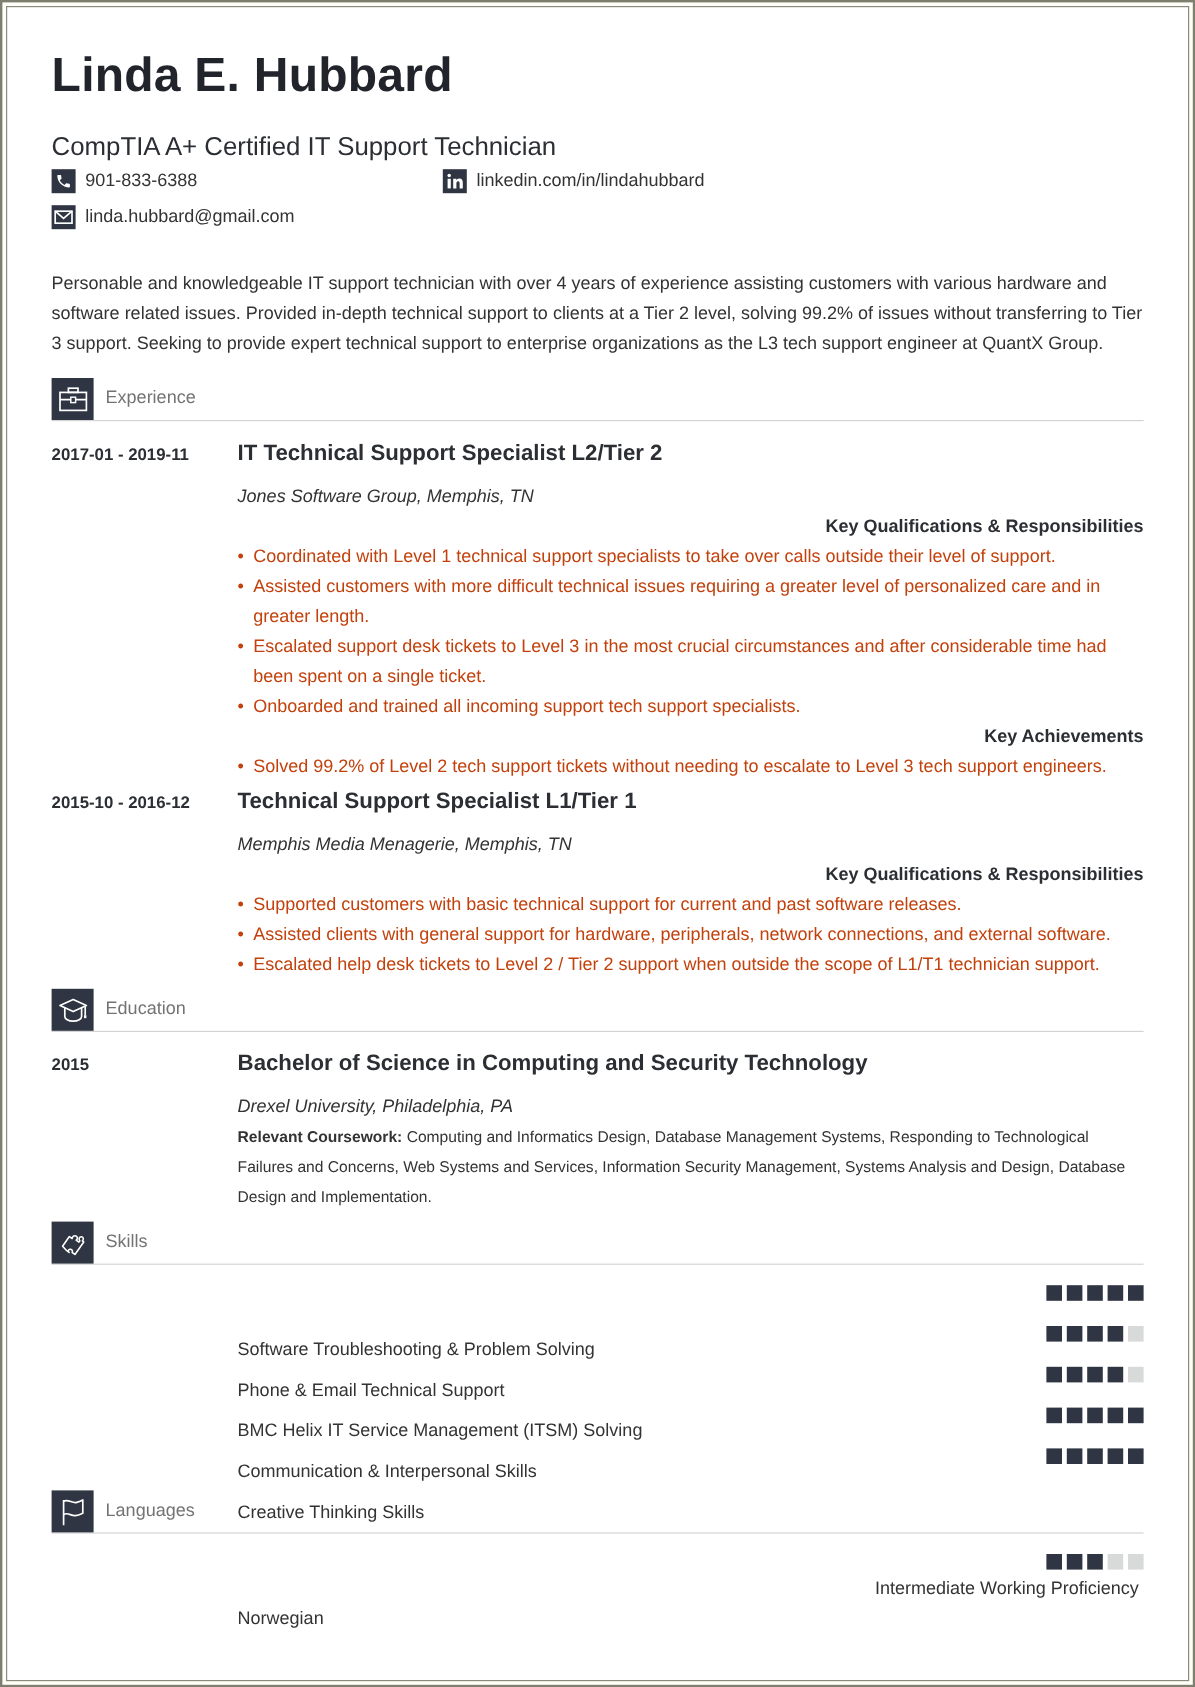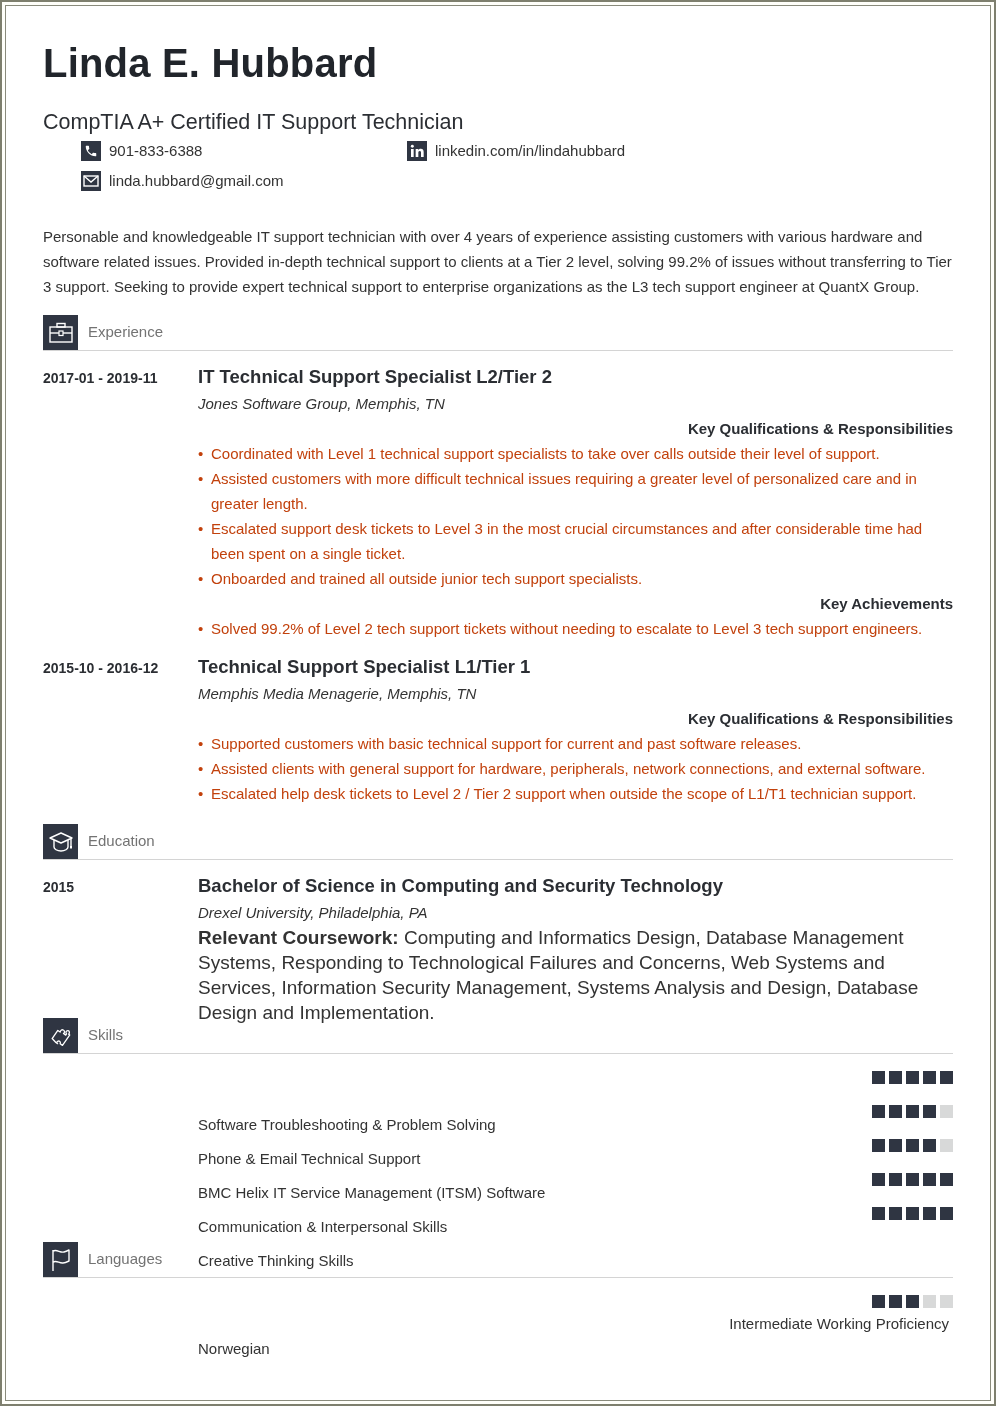--- a/index.html
+++ b/index.html
@@ -11,35 +11,35 @@
     background: #fffffa;
   }
   .frame-inner {
     position: absolute; left: 3px; top: 3px; right: 3px; bottom: 3px;
     border: 1px solid #8a8b7c;
     background: #ffffff;
   }
   .page { position: absolute; left: 43px; top: 0; width: 910px; }
   .name { position: absolute; top: 40px; left: 0; font-size: 40px; font-weight: bold; color: #21252b; letter-spacing: 0.2px; line-height: 46px; white-space: nowrap; }
   .title { position: absolute; top: 109px; left: 0; font-size: 21.5px; color: #2b2e33; line-height: 26px; white-space: nowrap; }
-  .contact { position: absolute; display: flex; align-items: flex-end; font-size: 15px; color: #333; line-height: 20px; white-space: nowrap; margin-left: 38px; }
+  .contact { position: absolute; display: flex; align-items: flex-end; font-size: 15px; color: #333; line-height: 20px; white-space: nowrap; }
   .cicon { width: 20px; height: 20px; background: #2f3542; display: inline-flex; align-items: center; justify-content: center; margin-right: 8px; }
   .summary { position: absolute; top: 224px; left: 0; width: 912px; font-size: 15px; line-height: 25px; color: #333; }
   .section-head { position: absolute; left: 0; width: 910px; height: 36px; border-bottom: 1px solid #d4d4d4; }
   .sicon { position: absolute; left: 0; top: 0; width: 35px; height: 35px; background: #2f3542; display: flex; align-items: center; justify-content: center; }
   .stitle { position: absolute; left: 45px; top: 4px; font-size: 15px; font-weight: normal; color: #737373; line-height: 26px; white-space: nowrap; }
   .date { position: absolute; left: 0; font-size: 14px; font-weight: bold; color: #2b2e33; line-height: 20px; white-space: nowrap; }
   .entry { position: absolute; left: 155px; width: 755px; }
   .jobtitle { font-size: 18.5px; font-weight: bold; color: #2b2e33; line-height: 22px; white-space: nowrap; }
-  .company { font-size: 15px; font-style: italic; color: #333; line-height: 25px; margin-top: 3px; }
+  .company { font-size: 15px; font-style: italic; color: #333; line-height: 25px; margin-top: 13px; }
   .subhead { font-size: 15px; font-weight: bold; color: #2b2e33; line-height: 25px; text-align: right; }
   ul.bullets { list-style: none; }
   ul.bullets li { position: relative; padding-left: 13px; font-size: 15px; line-height: 25px; color: #c2410c; }
   ul.bullets li::before { content: "•"; position: absolute; left: 0; top: 0; }
-  .edu-text { font-size: 19px; line-height: 25px; color: #333; }
+  .edu-text { font-size: 13px; line-height: 25px; color: #333; }
   .skill-row { position: absolute; left: 155px; width: 755px; height: 20px; }
   .skill-name { position: absolute; left: 0; top: 0; font-size: 15px; line-height: 20px; color: #333; white-space: nowrap; margin-top: 48px; }
   .dots { position: absolute; right: 0; top: 4px; display: flex; gap: 4px; }
   .dot { width: 13px; height: 13px; background: #2f3542; }
   .dot.off { background: #d8d9d9; }
   .lang-level { position: absolute; right: 4px; font-size: 15px; line-height: 20px; color: #333; white-space: nowrap; }
 </style>
 </head>
 <body>
 
@@ -98,21 +98,21 @@
 
   <div class="date" style="top:368px;">2017-01 - 2019-11</div>
   <div class="entry" style="top:366px;">
     <div class="jobtitle">IT Technical Support Specialist L2/Tier 2</div>
     <div class="company">Jones Software Group, Memphis, TN</div>
     <div class="subhead">Key Qualifications &amp; Responsibilities</div>
     <ul class="bullets">
       <li>Coordinated with Level 1 technical support specialists to take over calls outside their level of support.</li>
       <li>Assisted customers with more difficult technical issues requiring a greater level of personalized care and in greater length.</li>
       <li>Escalated support desk tickets to Level 3 in the most crucial circumstances and after considerable time had been spent on a single ticket.</li>
-      <li>Onboarded and trained all outside junior tech support specialists.</li>
+      <li>Onboarded and trained all incoming support tech support specialists.</li>
     </ul>
     <div class="subhead">Key Achievements</div>
     <ul class="bullets">
       <li>Solved 99.2% of Level 2 tech support tickets without needing to escalate to Level 3 tech support engineers.</li>
     </ul>
   </div>
 
   <div class="date" style="top:658px;">2015-10 - 2016-12</div>
   <div class="entry" style="top:656px;">
     <div class="jobtitle">Technical Support Specialist L1/Tier 1</div>
@@ -167,21 +167,21 @@
     <span class="skill-name">Phone &amp; Email Technical Support</span>
     <div class="dots">
         <span class="dot"></span>
         <span class="dot"></span>
         <span class="dot"></span>
         <span class="dot"></span>
         <span class="dot off"></span>
       </div>
   </div>
   <div class="skill-row" style="top:1135px;">
-    <span class="skill-name">BMC Helix IT Service Management (ITSM) Software</span>
+    <span class="skill-name">BMC Helix IT Service Management (ITSM) Solving</span>
     <div class="dots">
         <span class="dot"></span>
         <span class="dot"></span>
         <span class="dot"></span>
         <span class="dot"></span>
         <span class="dot off"></span>
       </div>
   </div>
   <div class="skill-row" style="top:1169px;">
     <span class="skill-name">Communication &amp; Interpersonal Skills</span>

